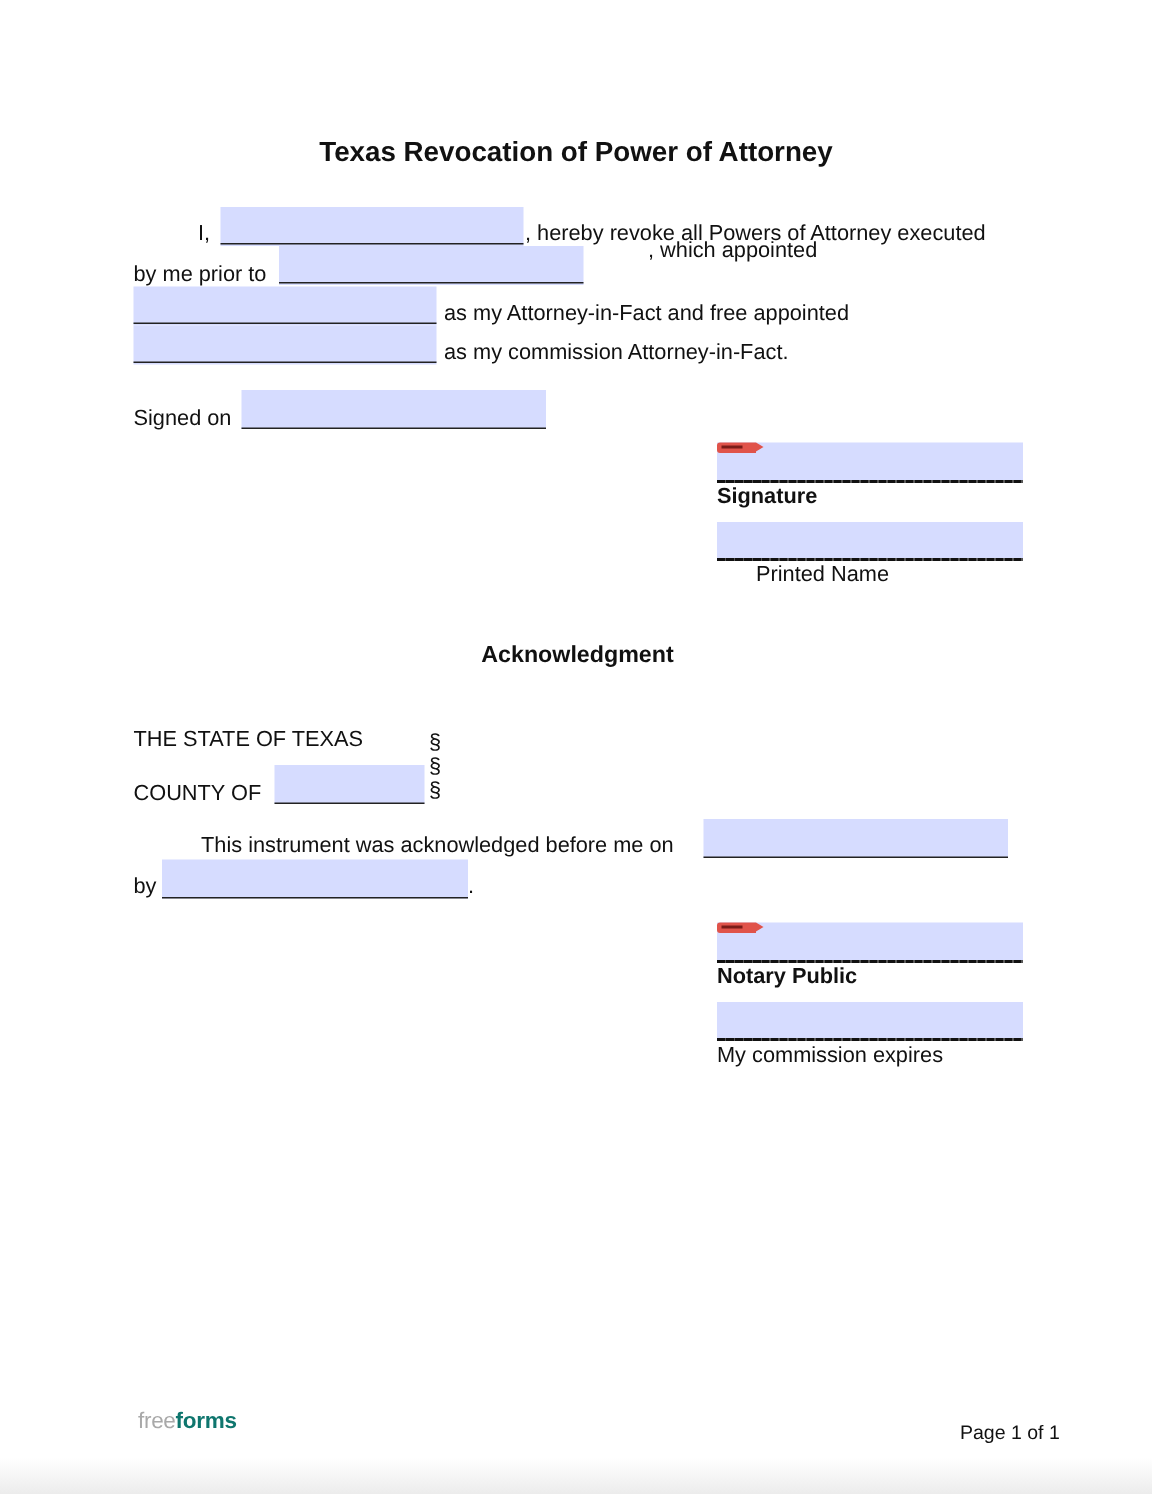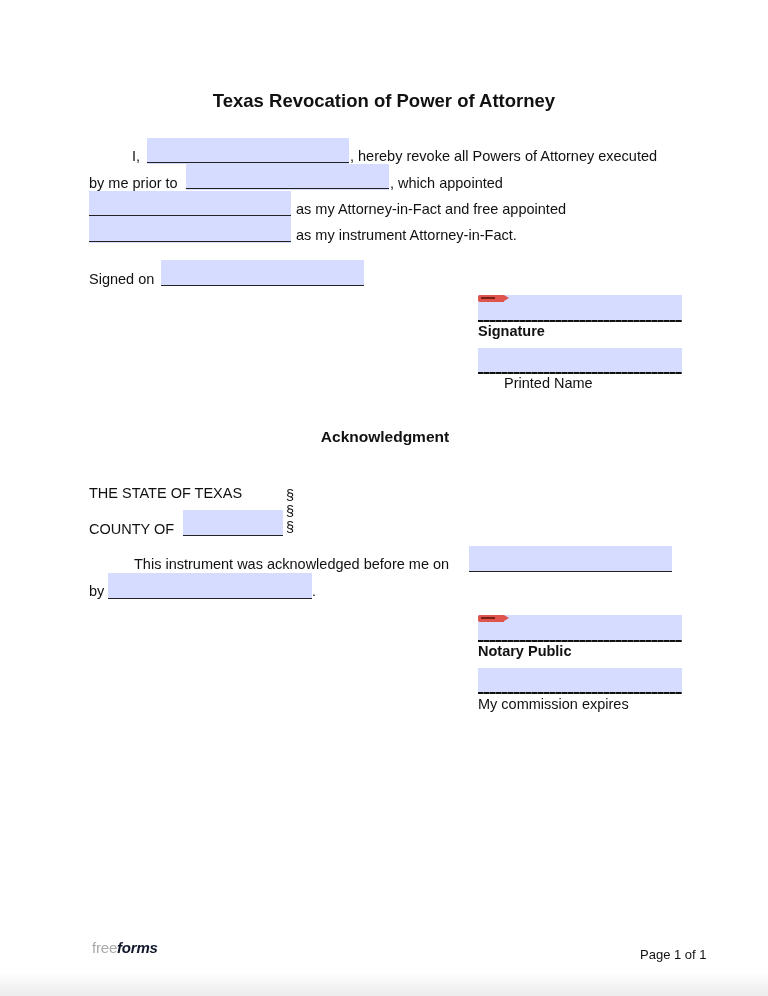--- a/index.html
+++ b/index.html
@@ -28,48 +28,48 @@
     border-radius:2px 0 0 2px;
   }
   .flag::after {
     content:""; position:absolute; right:-5px; top:0;
     border-left:5px solid #e0534a; border-top:3.5px solid transparent; border-bottom:3.5px solid transparent;
   }
   .flag .flagtxt { position:absolute; left:3px; top:2px; width:14px; height:2px; background:#7a1c18; }
   .center { text-align:left; }
   .logo { font-size:15px; font-weight:bold; letter-spacing:-0.2px; }
   .logo .free { color:#a9a9a9; font-weight:normal; }
-  .logo .forms { color:#0f172a;font-style:italic; }
+  .logo .forms { color:#0f766e; }
   .bottombar {
     left:0; top:972px; width:768px; height:24px;
     background:linear-gradient(#ffffff, #ececec);
   }
 </style>
 </head>
 <body>
 
 <div class="abs title">Texas Revocation of Power of Attorney</div>
 
 <div class="abs txt" style="left:132px; top:147px;">I,</div>
 <div class="field" style="left:147px; top:138px; width:202px; height:26px;"></div>
 <div class="uline" style="left:147px; top:162px; width:202px;"></div>
 <div class="abs txt" style="left:350px; top:147px;">, hereby revoke all Powers of Attorney executed</div>
 
 <div class="abs txt" style="left:89px; top:174px;">by me prior to</div>
 <div class="field" style="left:186px; top:164px; width:203px; height:26px;"></div>
 <div class="uline" style="left:186px; top:188px; width:203px;"></div>
-<div class="abs txt" style="left:390px; top:174px;">, which appointed</div>
+<div class="abs txt" style="left:390px; top:158px;padding-left:42px;">, which appointed</div>
 
 <div class="field" style="left:89px; top:191px; width:202px; height:26px;"></div>
 <div class="uline" style="left:89px; top:215px; width:202px;"></div>
 <div class="abs txt" style="left:296px; top:200px;">as my Attorney-in-Fact and free appointed</div>
 
 <div class="field" style="left:89px; top:217px; width:202px; height:26px;"></div>
 <div class="uline" style="left:89px; top:241px; width:202px;"></div>
-<div class="abs txt" style="left:296px; top:226px;">as my instrument Attorney-in-Fact.</div>
+<div class="abs txt" style="left:296px; top:226px;">as my commission Attorney-in-Fact.</div>
 
 <div class="abs txt" style="left:89px; top:270px;">Signed on</div>
 <div class="field" style="left:161px; top:260px; width:203px; height:26px;"></div>
 <div class="uline" style="left:161px; top:285px; width:203px;"></div>
 
 <div class="field" style="left:478px; top:295px; width:204px; height:25px;"></div>
 <div class="flag" style="left:478px; top:295px;">
     <span class="flagtxt"></span>
   </div>
 <div class="dotline" style="left:478px; top:320px; width:204px;"></div>

